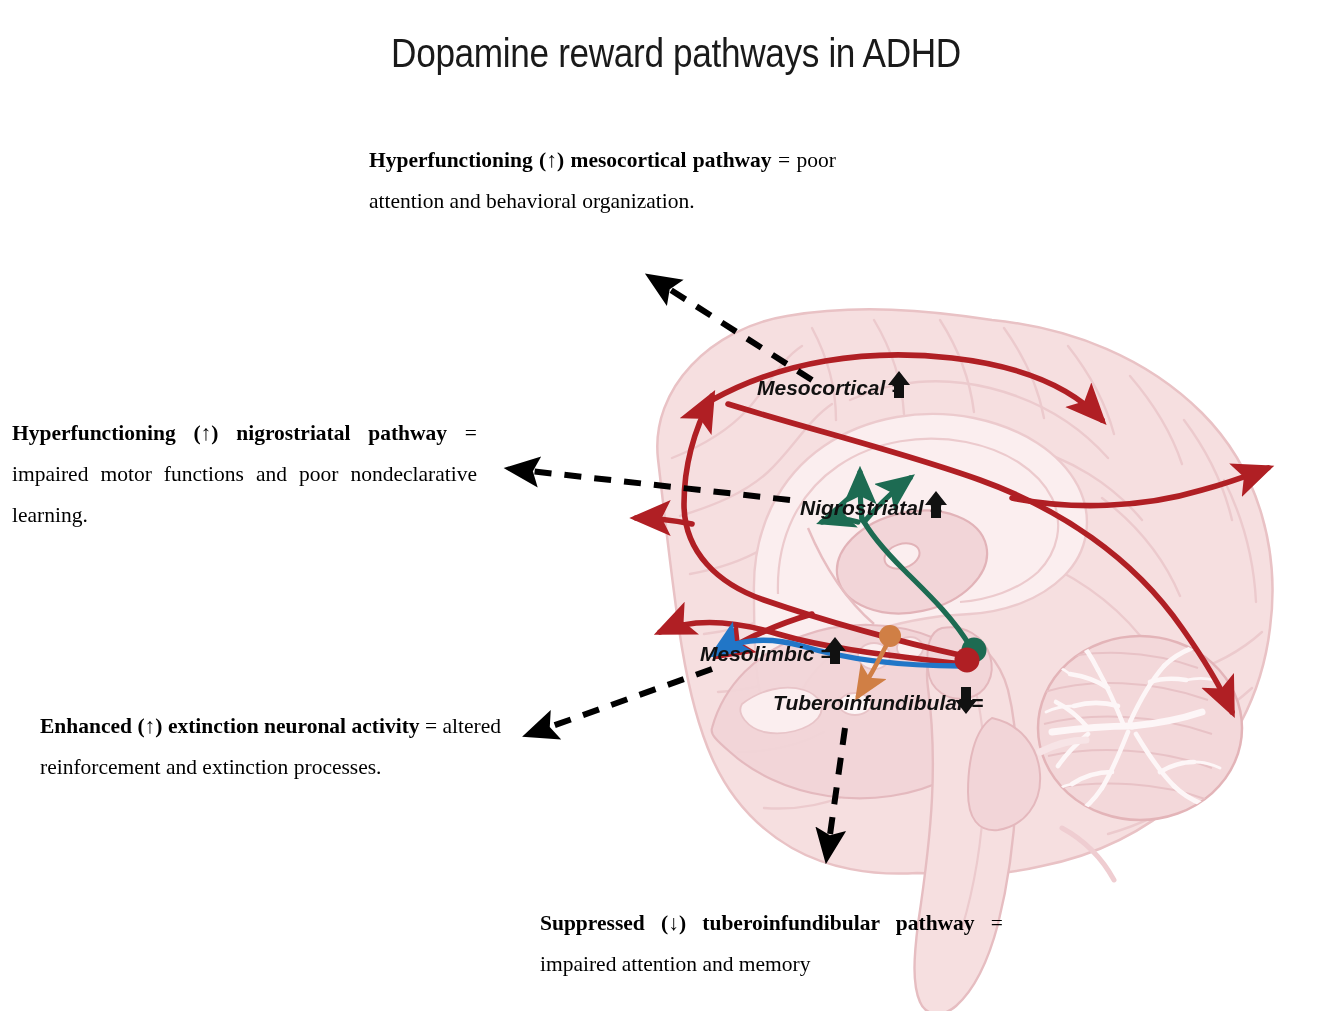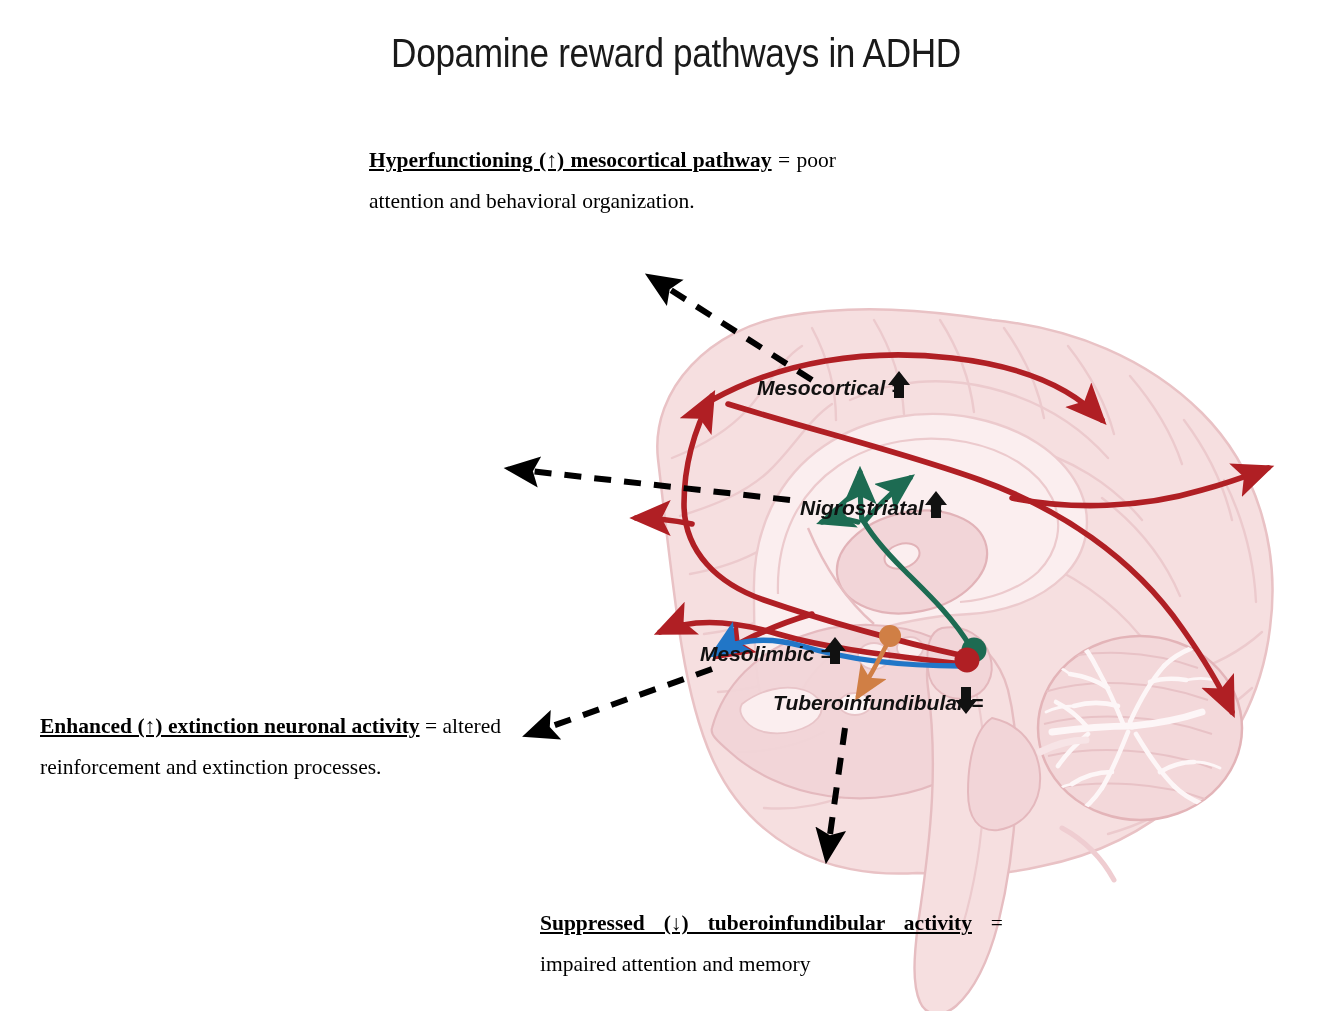--- a/index.html
+++ b/index.html
@@ -36,21 +36,21 @@
     font-family:"Liberation Serif", serif;
     font-size:21.5px;
     line-height:41px;
     color:#000;
     text-align:justify;
     text-justify:inter-word;
     -moz-text-align-last:left;
     text-align-last:left;
     letter-spacing:0px;
   }
-  .callout b{font-weight:bold;text-decoration:underline;}
+  .callout b{font-weight:bold;}
 
   #callout-mesocortical{left:357px;top:112px;width:467px;}
   #callout-nigrostriatal{left:0px;top:385px;width:465px;}
   #callout-mesolimbic{left:28px;top:678px;width:461px;}
   #callout-tuberoinfundibular{left:528px;top:875px;width:463px;}
 
   
   #brainart{
     position:absolute;left:0;top:0;width:1328px;height:1011px;
     pointer-events:none;
@@ -322,22 +322,25 @@
       <path d="M778,472 L500,441" marker-end="url(#mk-black)"></path>
       <path d="M700,641 L518,706" marker-end="url(#mk-black)"></path>
       <path d="M833,700 L815,828" marker-end="url(#mk-black)"></path>
     </g>
   </svg>
 
   <div class="callout" id="callout-mesocortical">
     <b>Hyperfunctioning (↑) mesocortical pathway</b><span> = poor attention and behavioral organization.</span>
   </div>
 
+  <div class="callout" id="callout-nigrostriatal">
+    <b>Hyperfunctioning (↑) nigrostriatal pathway</b><span> = impaired motor functions and poor nondeclarative learning.</span>
+  </div>
 
   <div class="callout" id="callout-mesolimbic">
     <b>Enhanced (↑) extinction neuronal activity</b><span> = altered reinforcement and extinction processes.</span>
   </div>
 
   <div class="callout" id="callout-tuberoinfundibular">
-    <b>Suppressed (↓) tuberoinfundibular activity</b><span> = impaired attention and memory</span>
+    <b>Suppressed (↓) tuberoinfundibular pathway</b><span> = impaired attention and memory</span>
   </div>
 
 </div>
 
 </body></html>

